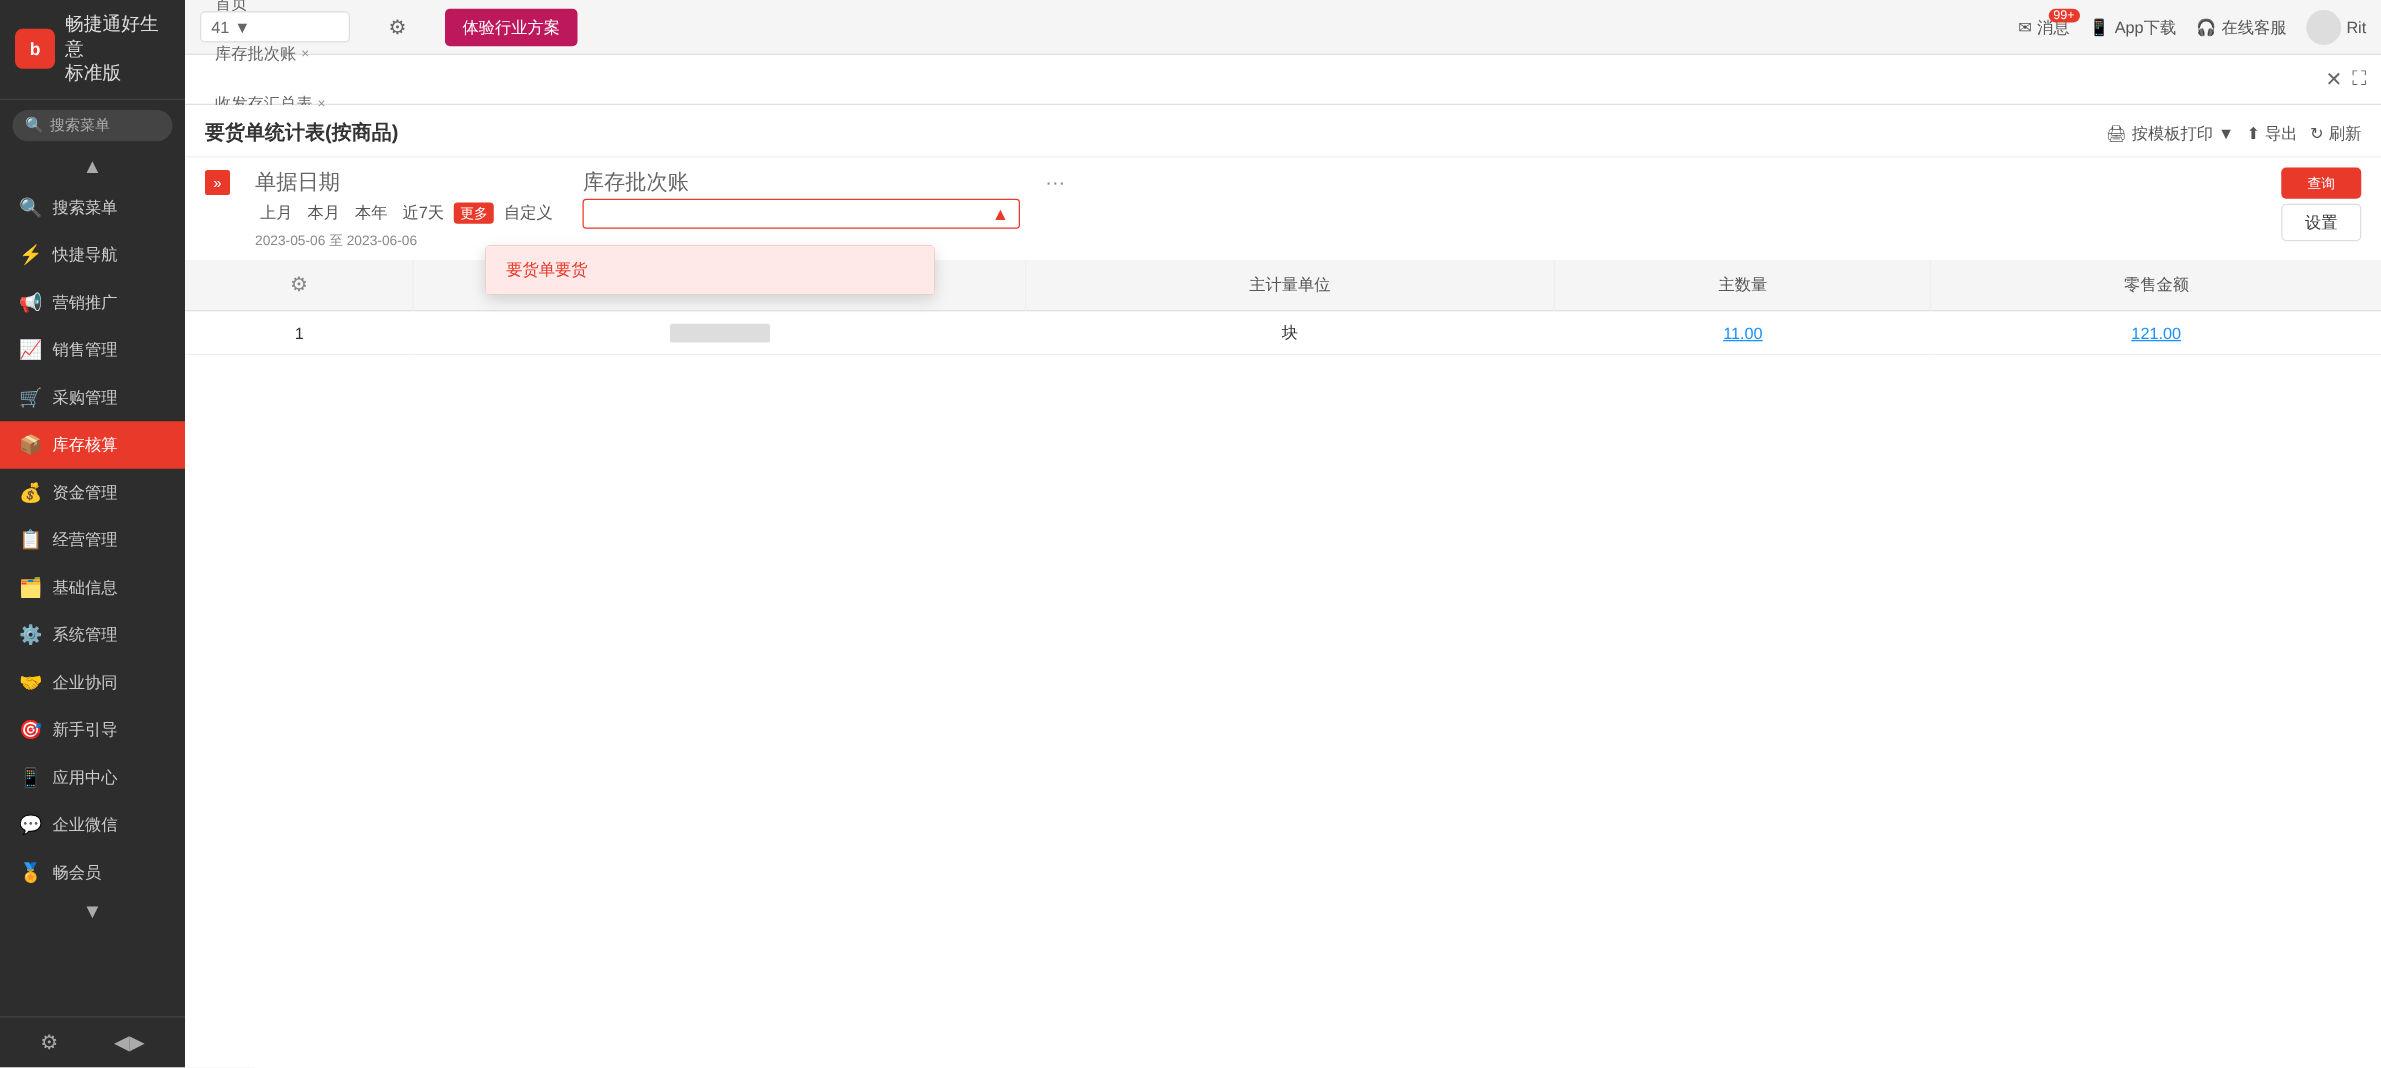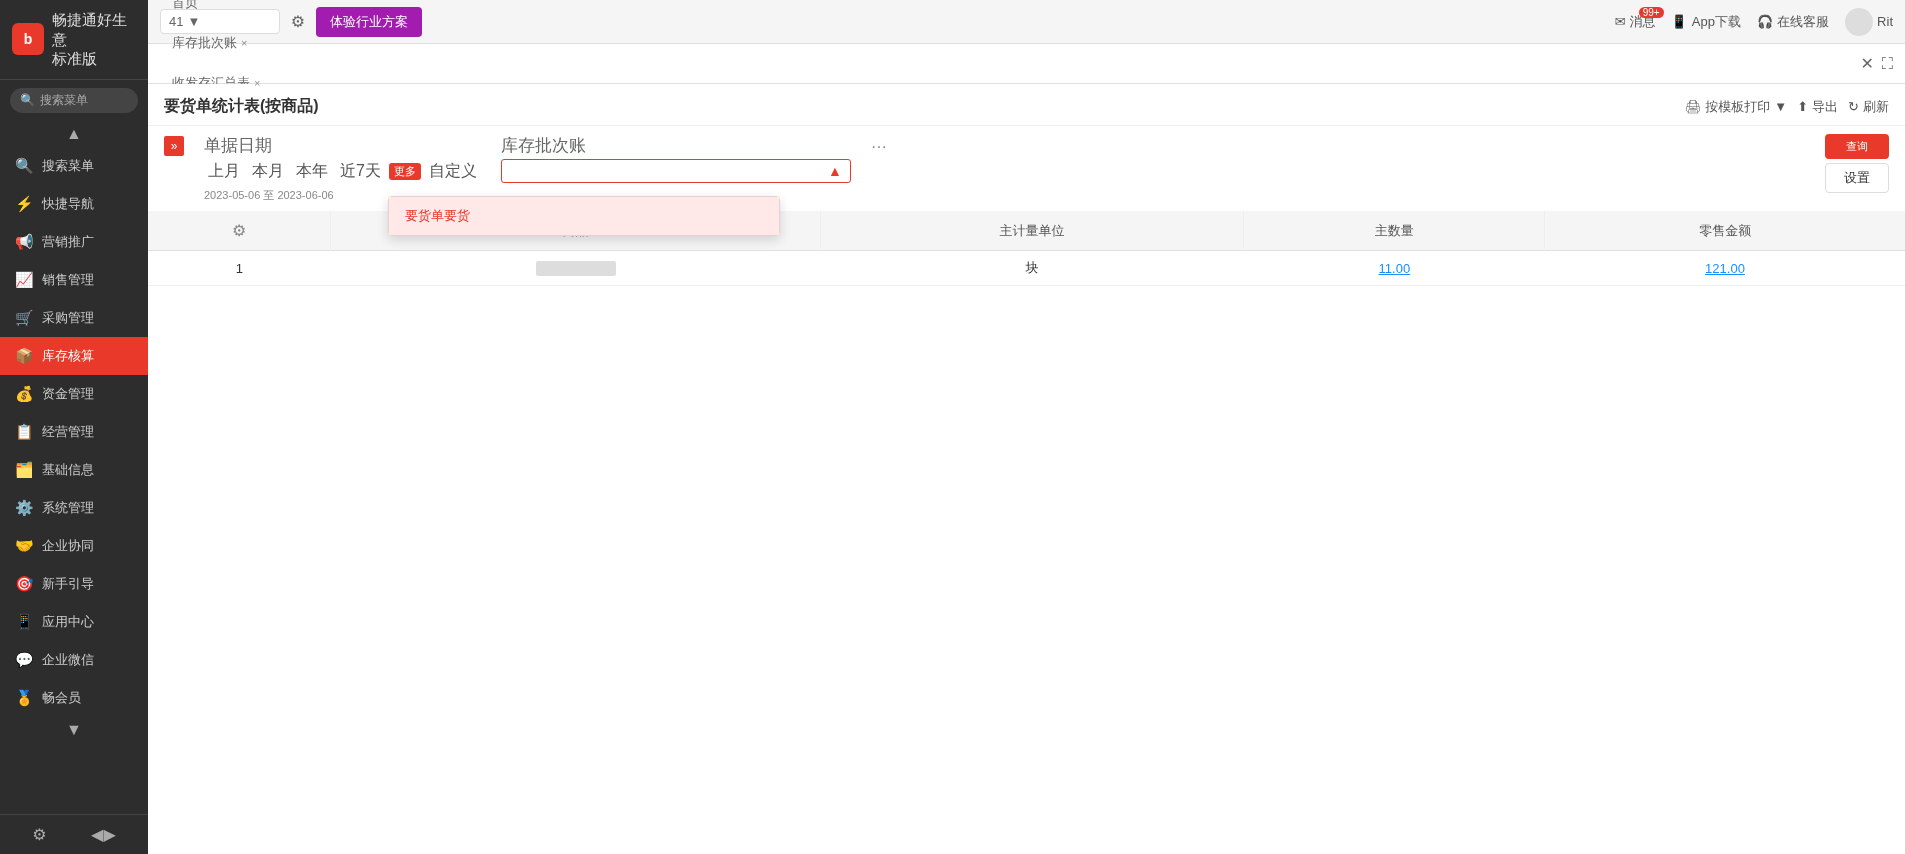--- a/index.html
+++ b/index.html
@@ -105,21 +105,21 @@
       height: 44px;
       display: flex;
       align-items: center;
       padding: 0 12px;
       gap: 10px;
       border-bottom: 1px solid #e0e0e0;
     }
     .topbar-left {
       display: flex;
       align-items: center;
-      gap: 4px;
+      gap: 24px;
       flex: 1;
     }
     .topbar-select {
       display: flex;
       align-items: center;
       background: white;
       border: 1px solid #ddd;
       border-radius: 4px;
       padding: 4px 8px;
       gap: 4px;
@@ -131,21 +131,21 @@
       width: 28px;
       height: 28px;
       display: flex;
       align-items: center;
       justify-content: center;
       cursor: pointer;
       color: #666;
       font-size: 16px;
     }
     .industry-btn {
-      background: #a21caf;
+      background: #be185d;
       color: white;
       border: none;
       border-radius: 4px;
       padding: 6px 14px;
       font-size: 13px;
       cursor: pointer;
     }
     .topbar-right {
       display: flex;
       align-items: center;
@@ -293,21 +293,21 @@
       color: #666;
     }
     .filter-date-btns {
       display: flex;
       align-items: center;
       gap: 4px;
     }
     .filter-date-btn {
       background: none;
       border: none;
-      font-size: 16px;
+      font-size: 13px;
       color: #555;
       cursor: pointer;
       padding: 2px 4px;
     }
     .filter-date-btn.highlight {
       background: #e8392a;
       color: white;
       border-radius: 3px;
       padding: 1px 5px;
       font-size: 11px;
@@ -393,21 +393,21 @@
       padding: 5px 18px;
       font-size: 13px;
       cursor: pointer;
     }
 
     
     .dropdown-overlay {
       position: absolute;
       top: 70px;
       left: 240px;
-      width: 392px;
+      width: 360px;
       background: white;
       border: 1px solid #e8d0d0;
       border-radius: 4px;
       box-shadow: 0 4px 12px rgba(0,0,0,0.15);
       z-index: 100;
     }
     .dropdown-item {
       padding: 10px 16px;
       cursor: pointer;
       font-size: 13px;

